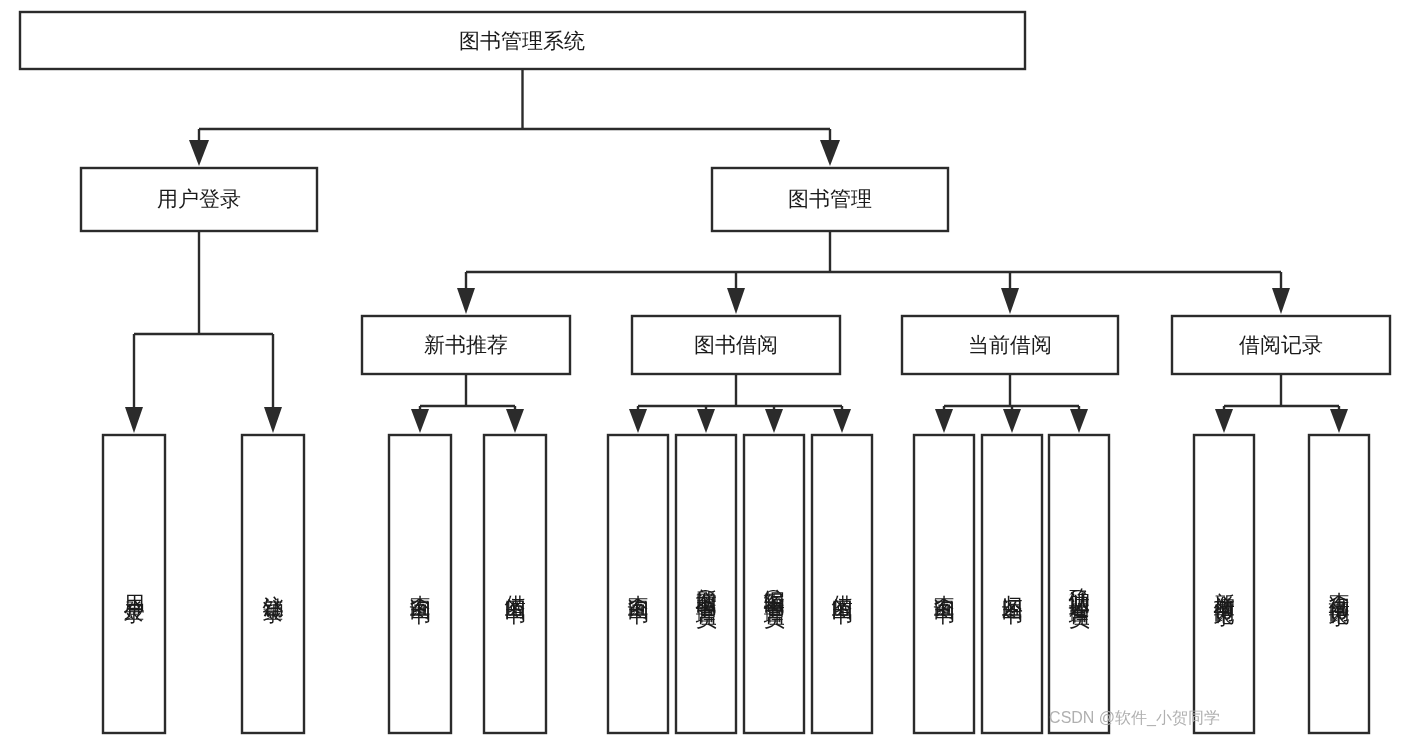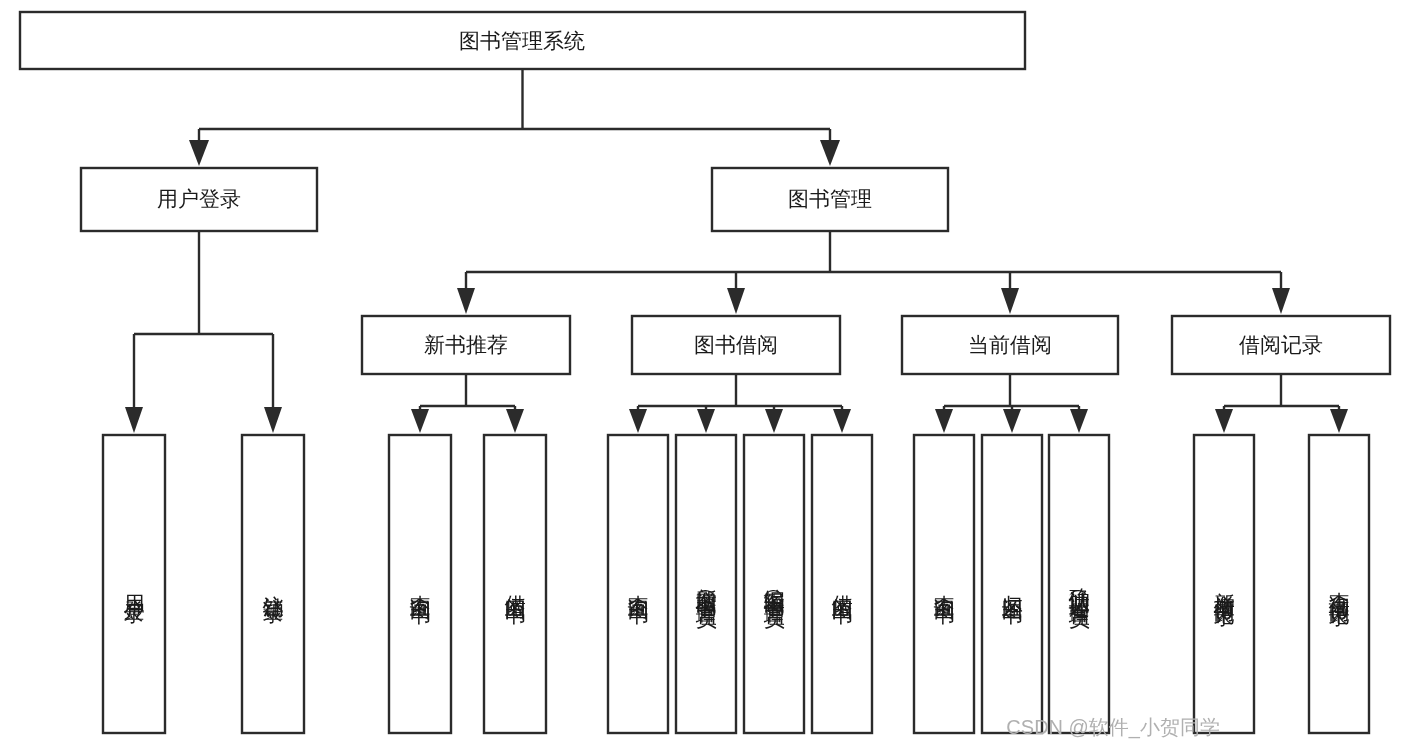--- a/index.html
+++ b/index.html
@@ -59,23 +59,23 @@
     letter-spacing: 3px;
     white-space: nowrap;
     display: flex;
     align-items: center;
     justify-content: center;
     pointer-events: none;
   }
   .watermark {
     position: absolute;
     right: 8px;
-    bottom: 6px;
-    font-family: "Liberation Sans", "DejaVu Sans", sans-serif;
-    font-size: 20px;
+    bottom: 18px;
+    font-family: "Liberation Sans", "DejaVu Sans", sans-serif;
+    font-size: 16px;
     color: #b0b0b0;
     white-space: nowrap;
   }
 </style>
 </head>
 <body>
 
 <div id="diagram-root">
 
   <svg class="diagram-canvas" viewBox="0 0 1405 747">

